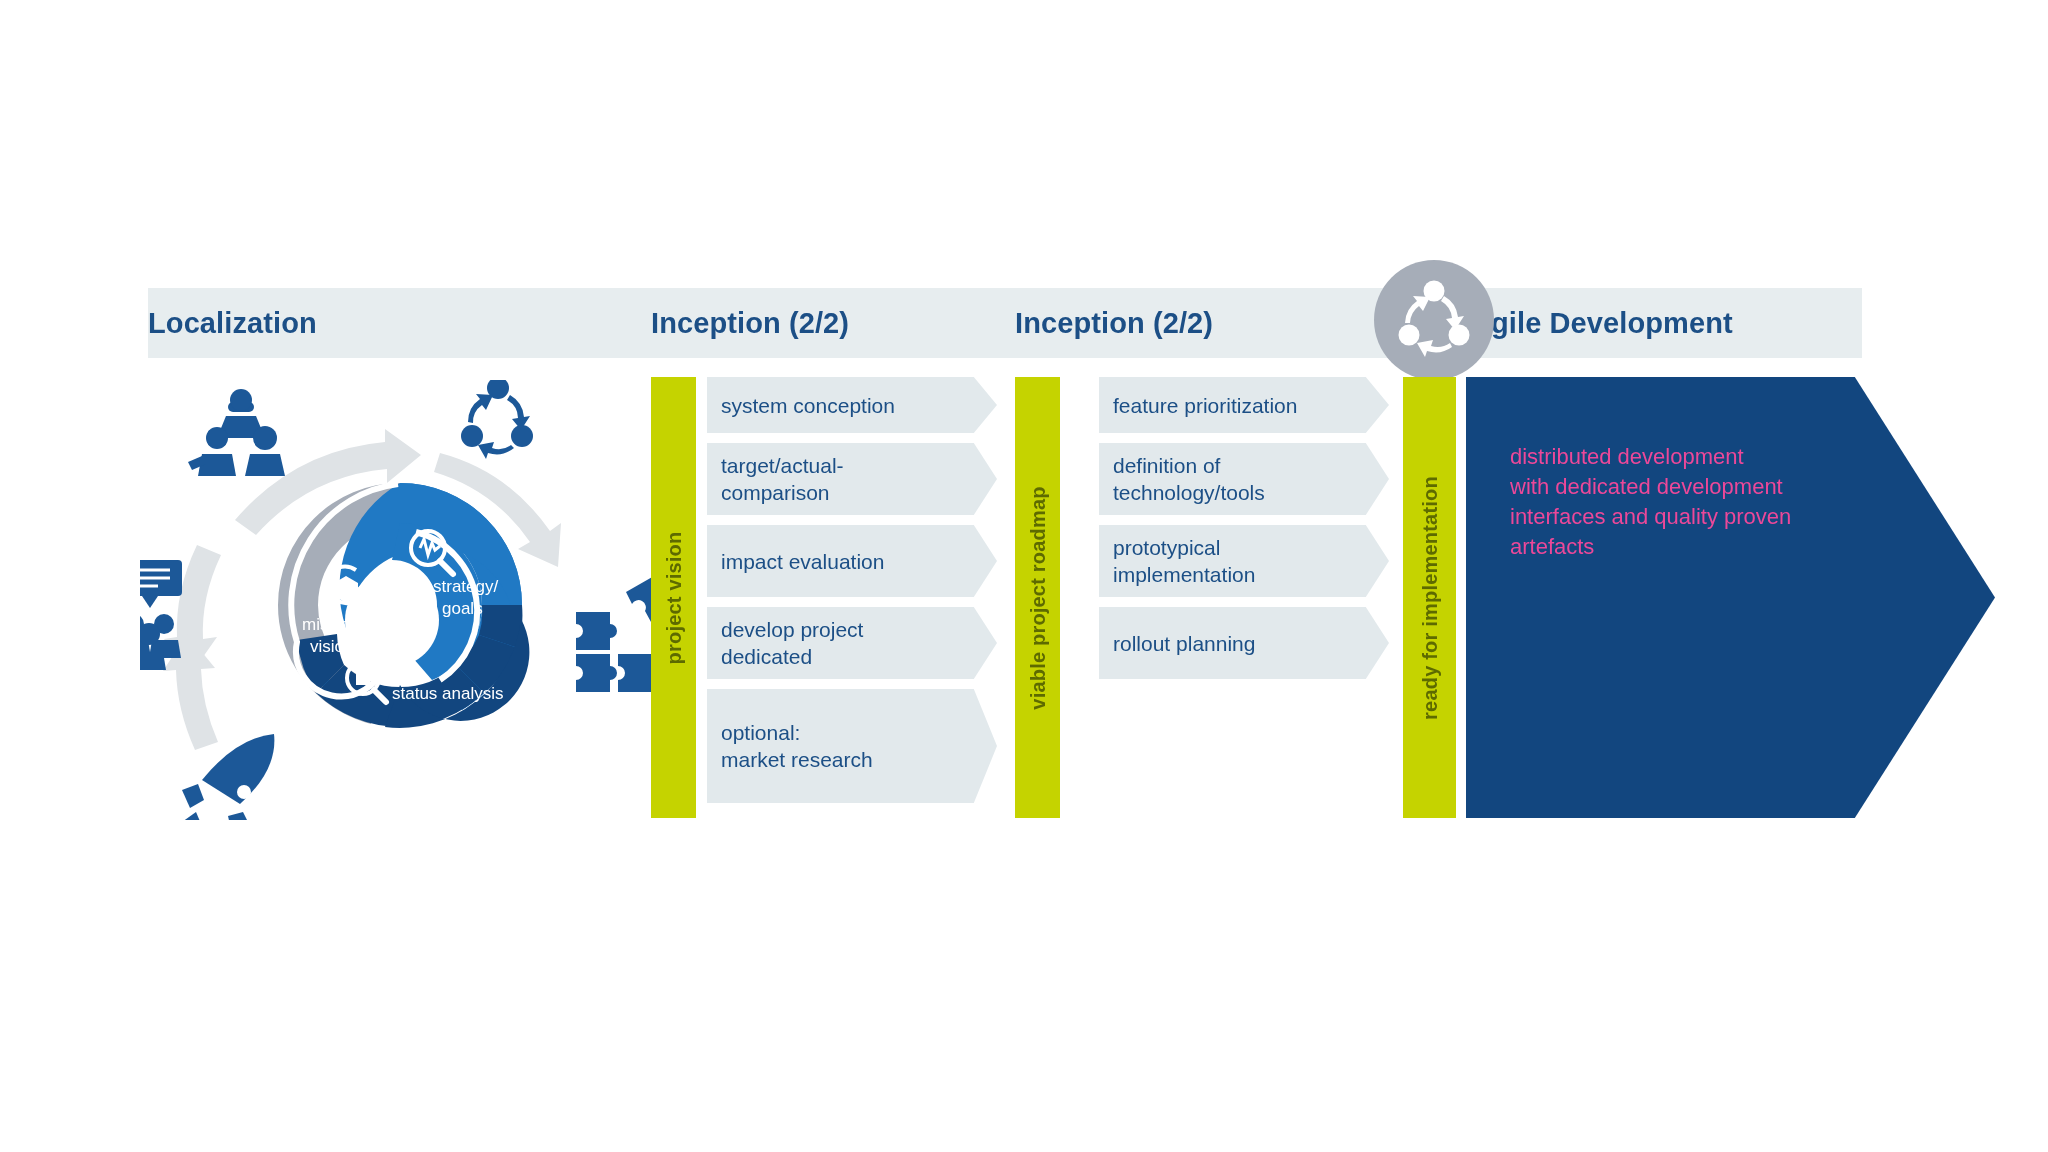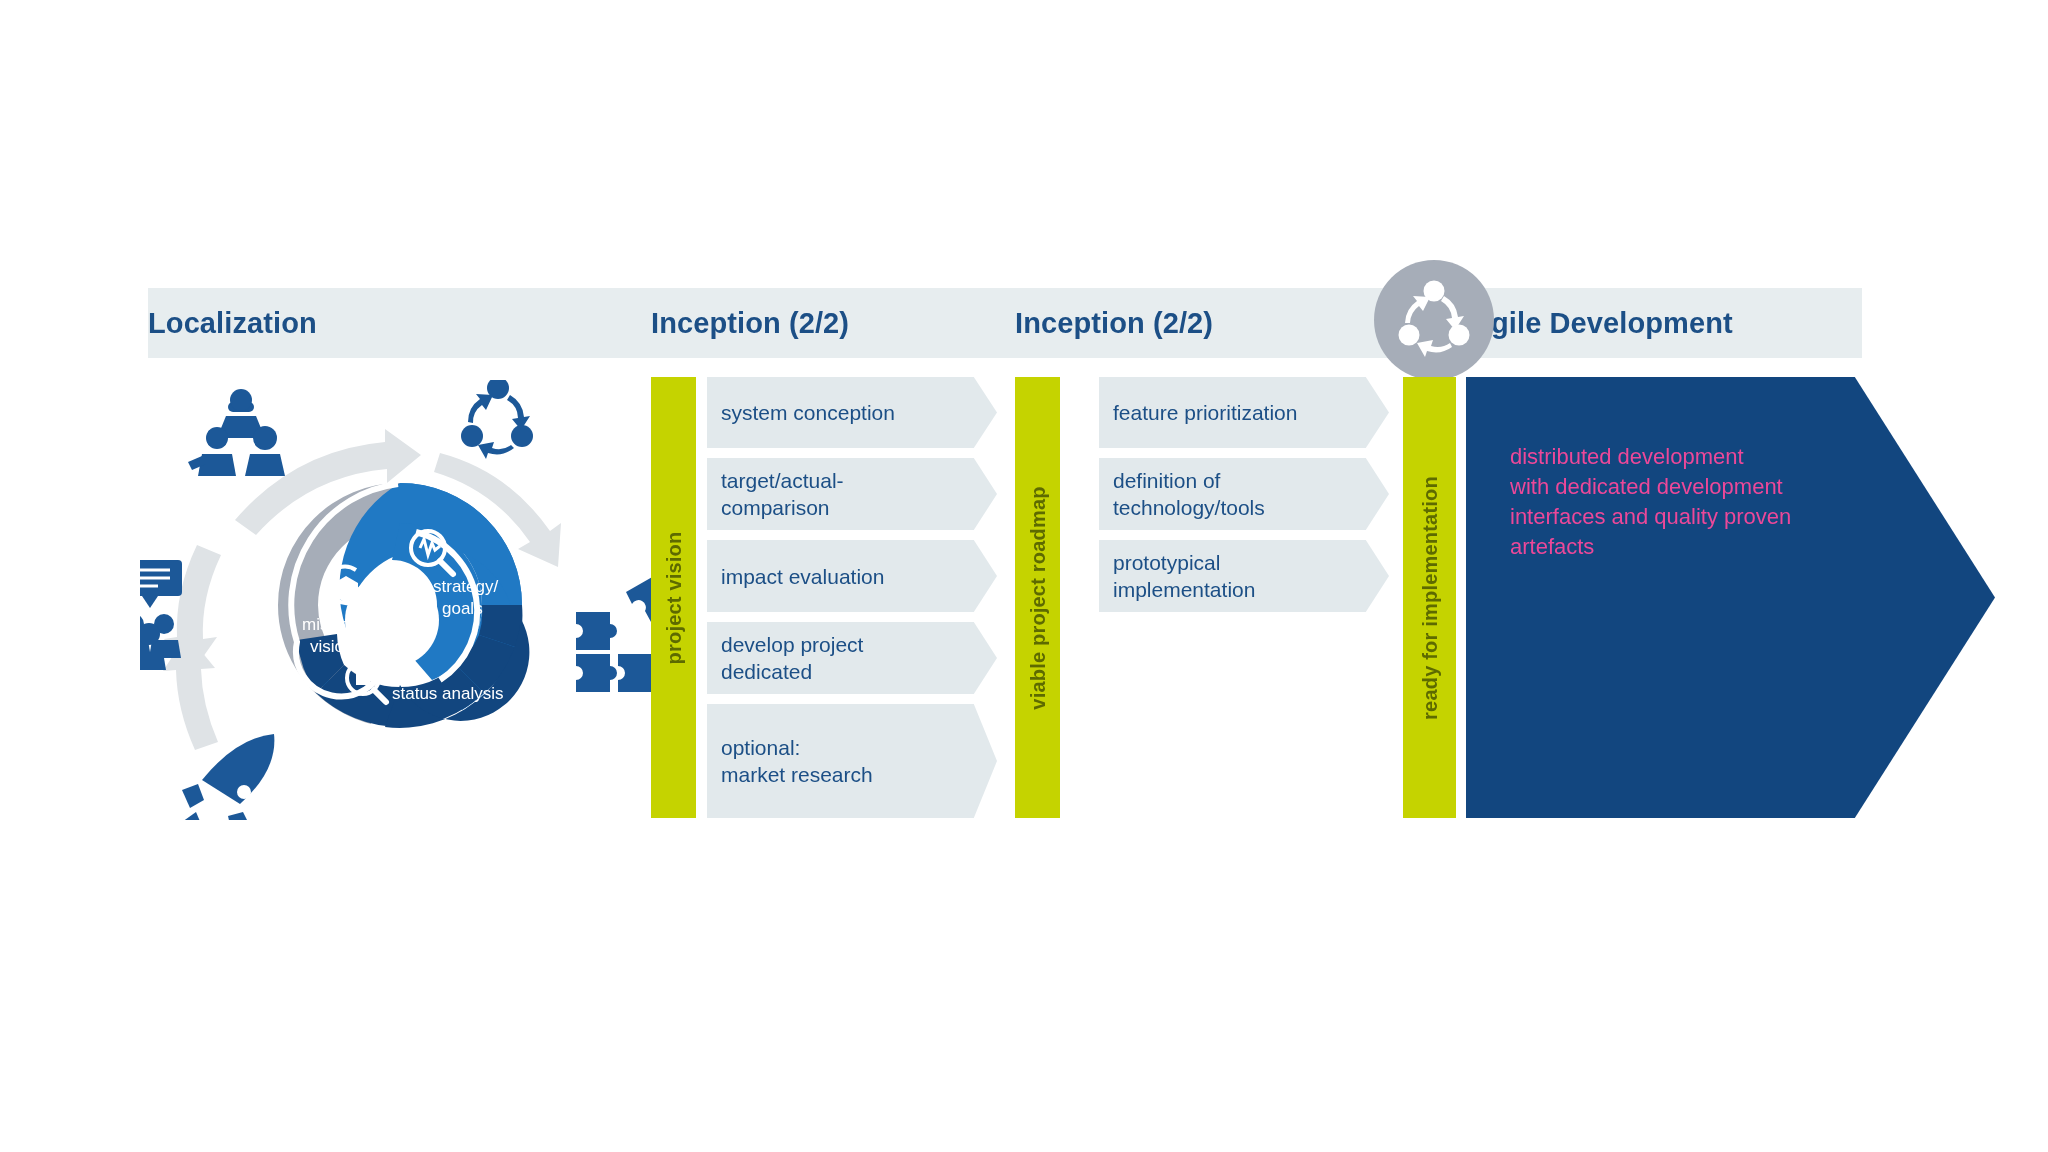--- a/index.html
+++ b/index.html
@@ -92,21 +92,21 @@
     padding-left: 14px;
     padding-right: 34px;
     margin-bottom: 10px;
   }
   .chev-label {
     color: #1c4f86;
     font-size: 21px;
     line-height: 27px;
     font-weight: 400;
   }
-  .h1row { height: 71px; }
+  .h1row { height: 56px; }
   .h2row { height: 72px; }
   .hlast { height: 114px; }
 
   
   #agile-arrow {
     position: absolute;
     left: 1466px;
     top: 377px;
     width: 529px;
     height: 441px;
@@ -353,20 +353,25 @@
         <div>definition of</div>
         <div>technology/tools</div>
       </div>
     </div>
     <div class="chev h2row">
       <div class="chev-label">
         <div>prototypical</div>
         <div>implementation</div>
       </div>
     </div>
+    <div class="chev h2row">
+      <div class="chev-label">
+        <div>rollout planning</div>
+      </div>
+    </div>
   </div>
 
   <div id="agile-arrow"></div>
   <div id="agile-text">
     <div>distributed development</div>
     <div>with dedicated development</div>
     <div>interfaces and quality proven</div>
     <div>artefacts</div>
   </div>
 

